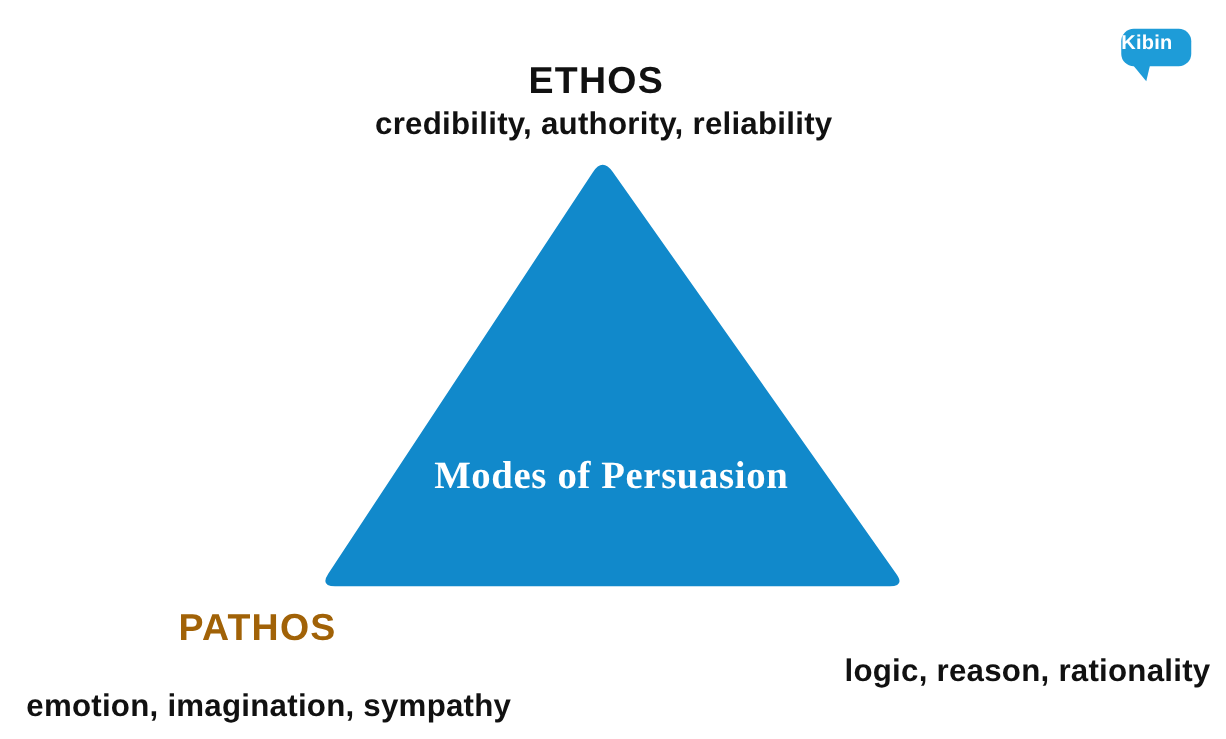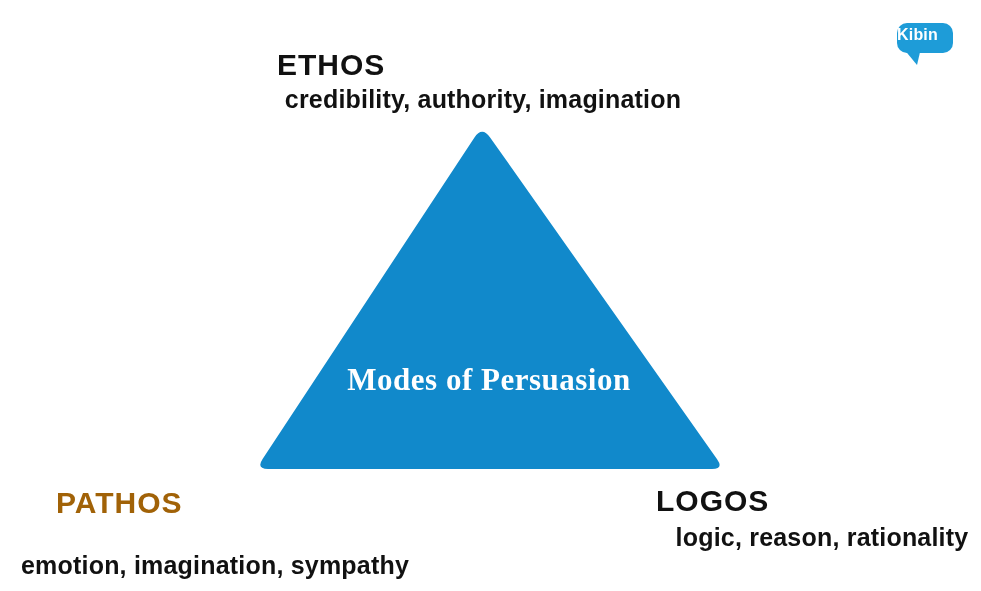--- a/index.html
+++ b/index.html
@@ -10,20 +10,21 @@
   #stage {
     position: relative;
     width: 981px;
     height: 591px;
     background: #ffffff;
     overflow: hidden;
     font-family: "Liberation Sans", sans-serif;
   }
   .vertex-heading {
     position: absolute;
+    text-align: center;
     font-weight: 700;
     font-size: 30px;
     letter-spacing: 1px;
     color: #111111;
     line-height: 1.1;
   }
   .vertex-desc {
     position: absolute;
     text-align: center;
     font-weight: 700;
@@ -68,38 +69,37 @@
     color: #ffffff;
     letter-spacing: 0.2px;
   }
 </style>
 </head>
 <body>
 
 <div id="stage">
 
   <div class="vertex-heading" style="left: 277px; top: 48px; width: 400px; color: rgb(17, 17, 17);">ETHOS</div>
-  <div class="vertex-desc" style="left: 183px; top: 86px; width: 600px; color: rgb(17, 17, 17);">credibility, authority, imagination</div>
+  <div class="vertex-desc" style="left: 183px; top: 86px; width: 600px; color: rgb(17, 17, 17);">credibility, authority, reliability</div>
 
   <svg id="triangle-layer" viewBox="0 0 981 591">
     <path d="M 474.3,137.7
              L 262.6,459.0
              Q 256,469 268,469
              L 712,469
              Q 724,469 717.1,459.2
              L 490.1,137.4
              Q 482,126 474.3,137.7 Z" style="fill: rgb(17, 137, 203);"></path>
   </svg>
 
   <div id="center-title" style="color: rgb(255, 255, 255);">Modes of Persuasion</div>
 
   <div class="vertex-heading" style="left: 56px; top: 486px; width: 300px; color: #a16207;">PATHOS</div>
   <div class="vertex-desc" style="left: 15px; top: 552px; width: 400px; color: rgb(17, 17, 17);">emotion, imagination, sympathy</div>
 
-  <div class="vertex-heading" style="left: 656px; top: 484px; width: 300px; color: rgb(17, 17, 17);">LOGOS</div>
   <div class="vertex-desc" style="left: 644px; top: 524px; width: 300px; color: rgb(17, 17, 17); margin-left: 28px;">logic, reason, rationality</div>
 
   <svg id="logo" viewBox="0 0 70 52">
     <rect x="4" y="5" width="56" height="30" rx="10" ry="10" style="fill: rgb(30, 156, 216);"></rect>
     <polygon points="10,30 28,30 24,47" style="fill: rgb(30, 156, 216);"></polygon>
   </svg>
   <div id="logo-text" style="color: rgb(255, 255, 255);">Kibin</div>
 
 </div>
 

